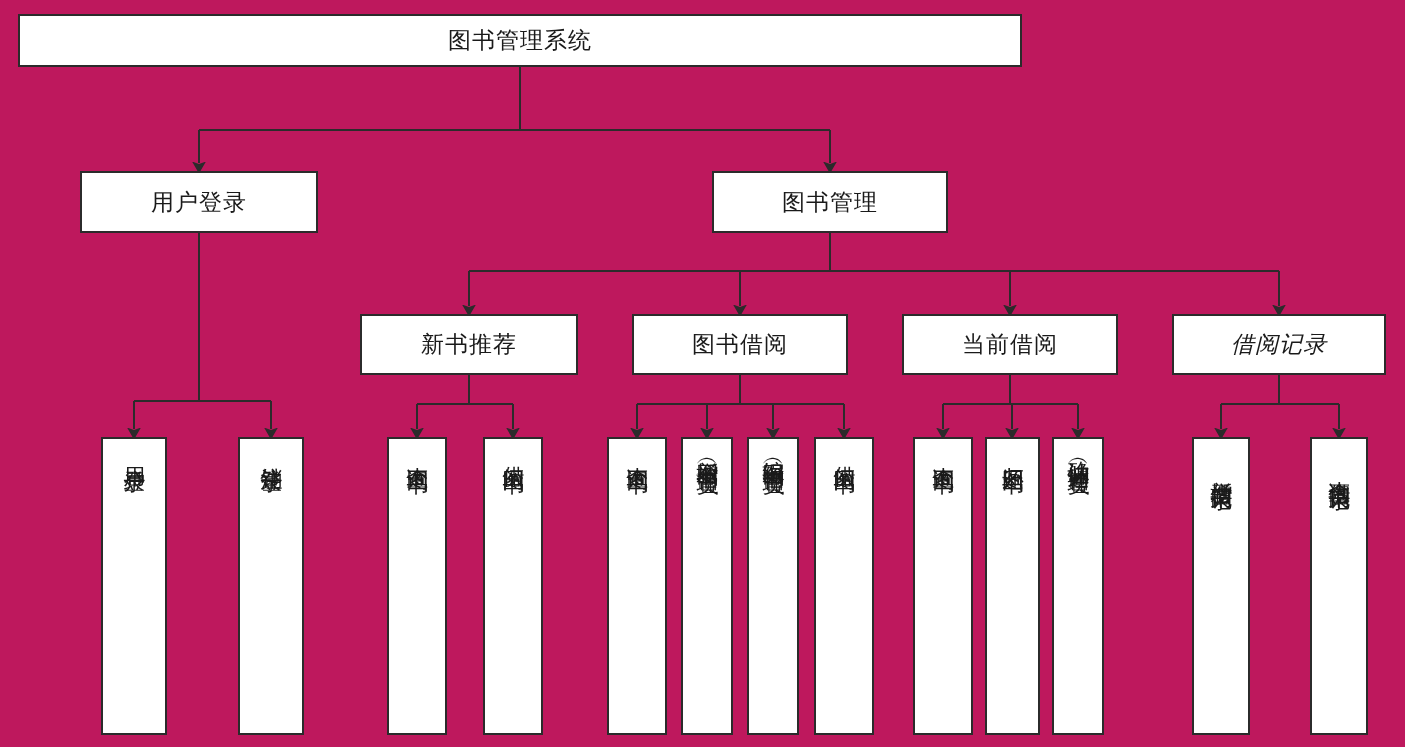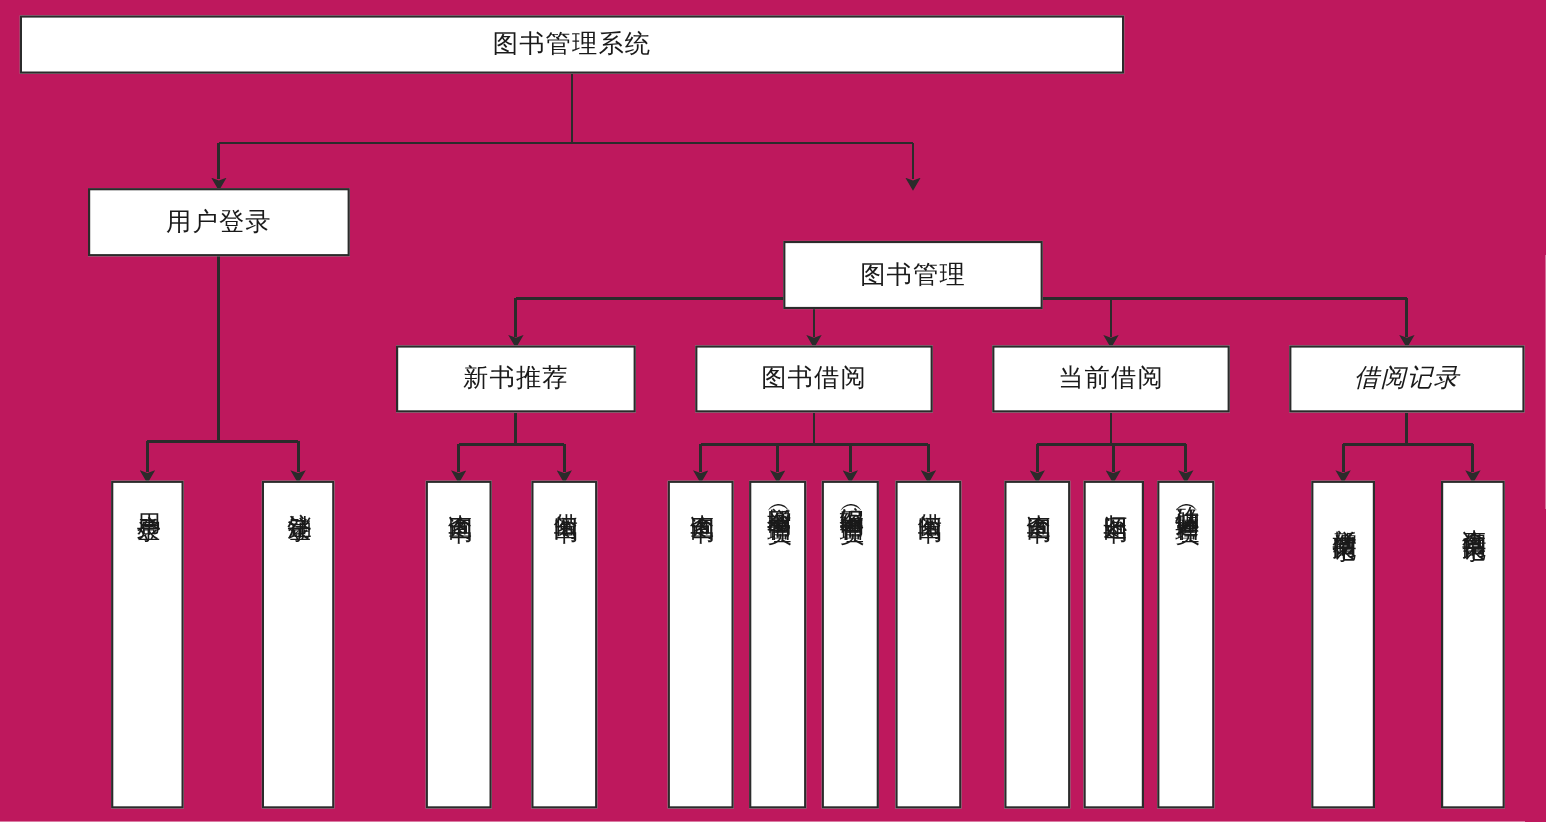--- a/index.html
+++ b/index.html
@@ -122,21 +122,21 @@
     </g>
   </svg>
 
   <div class="node node-h node-root" style="left:18px; top:14px; width:1004px; height:53px;">
     <span>图书管理系统</span>
   </div>
 
   <div class="node node-h" style="left:80px; top:171px; width:238px; height:62px;">
     <span>用户登录</span>
   </div>
-  <div class="node node-h" style="left:712px; top:171px; width:236px; height:62px;margin-top:48px;">
+  <div class="node node-h" style="left:712px; top:171px; width:236px; height:62px;">
     <span>图书管理</span>
   </div>
 
   <div class="node node-h" style="left:360px; top:314px; width:218px; height:61px;">
     <span>新书推荐</span>
   </div>
   <div class="node node-h" style="left:902px; top:314px; width:216px; height:61px;">
     <span>当前借阅</span>
   </div>
   <div class="node node-h" style="left:632px; top:314px; width:216px; height:61px;">

